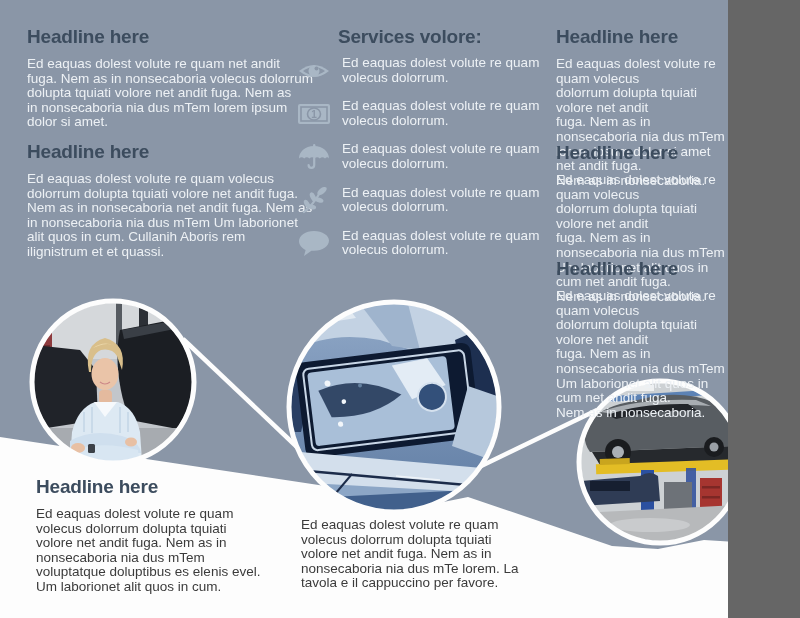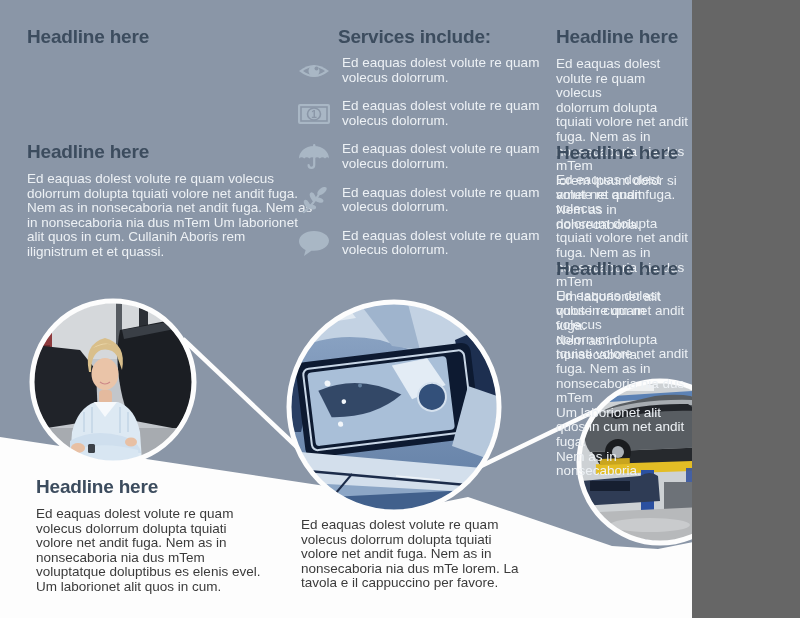--- a/index.html
+++ b/index.html
@@ -1,19 +1,20 @@
 <!DOCTYPE html>
 <html><head>
 <meta charset="utf-8">
 <style>
   html,body{margin:0;padding:0;background:#666;}
   .canvas{
     position:relative;width:692px;height:618px;overflow:hidden;
     background:#8A96A7;
     font-family:"Liberation Sans","DejaVu Sans",sans-serif;
+    padding-left:36px;
   }
   .art{position:absolute;left:0;top:0;}
   .block{position:absolute;}
   .hd{
     font-size:19px;font-weight:bold;color:#3C4C5E;
     letter-spacing:-0.2px;line-height:22px;white-space:pre;
   }
   .body{
     font-size:13.5px;line-height:14.6px;color:#EDF1F5;
     white-space:pre-line;
@@ -134,29 +135,34 @@
       <rect x="702" y="486" width="18" height="2.5" fill="#7c2724"></rect>
       <rect x="702" y="496" width="18" height="2.5" fill="#7c2724"></rect>
       <rect x="664" y="482" width="28" height="28" fill="#6d7278"></rect>
       <path d="M581,513 L739,505 L739,541 L581,541 Z" fill="#b7b9bb"></path>
       <ellipse cx="650" cy="525" rx="40" ry="7" fill="#c9cbcd"></ellipse>
     </g>
     <circle cx="660" cy="462" r="81" fill="none" stroke="#FDFDFD" stroke-width="5"></circle>
   </svg>
 
   <div class="block hd" style="left:27px;top:26px">Headline here</div>
+  <div class="block body" style="left:27px;top:57px">Ed eaquas dolest volute re quam net andit
+fuga. Nem as in nonsecaboria volecus dolorrum
+dolupta tquiati  volore net andit fuga. Nem as
+in nonsecaboria nia dus mTem lorem ipsum
+dolor si amet.</div>
   <div class="block hd" style="left:27px;top:141px">Headline here</div>
   <div class="block body" style="left:27px;top:172px">Ed eaquas dolest volute re quam volecus
 dolorrum dolupta tquiati volore net andit fuga.
 Nem as in nonsecaboria net andit fuga. Nem as
 in nonsecaboria  nia dus mTem  Um laborionet
 alit quos in cum. Cullanih Aboris rem
 ilignistrum et et quassi.</div>
 
-  <div class="block hd" style="left:338px;top:26px">Services include:</div>
+  <div class="block hd" style="left:338px;top:26px">Services volore:</div>
   <div class="block svc-list" style="left:296px;top:56px">
 
     <div class="svc">
       <svg class="svc-icon" viewBox="0 0 36 28">
         <path d="M3,14 Q18,2 33,14 Q18,26 3,14 Z" fill="#A9B7C5"></path>
         <path d="M7,14 Q18,6 29,14 Q18,22 7,14 Z" fill="#8A96A7"></path>
         <circle cx="18" cy="14" r="5.5" fill="#A9B7C5"></circle>
         <circle cx="20.5" cy="11.5" r="2" fill="#8A96A7"></circle>
       </svg>
       <div class="svc-text">Ed eaquas dolest volute re quam

